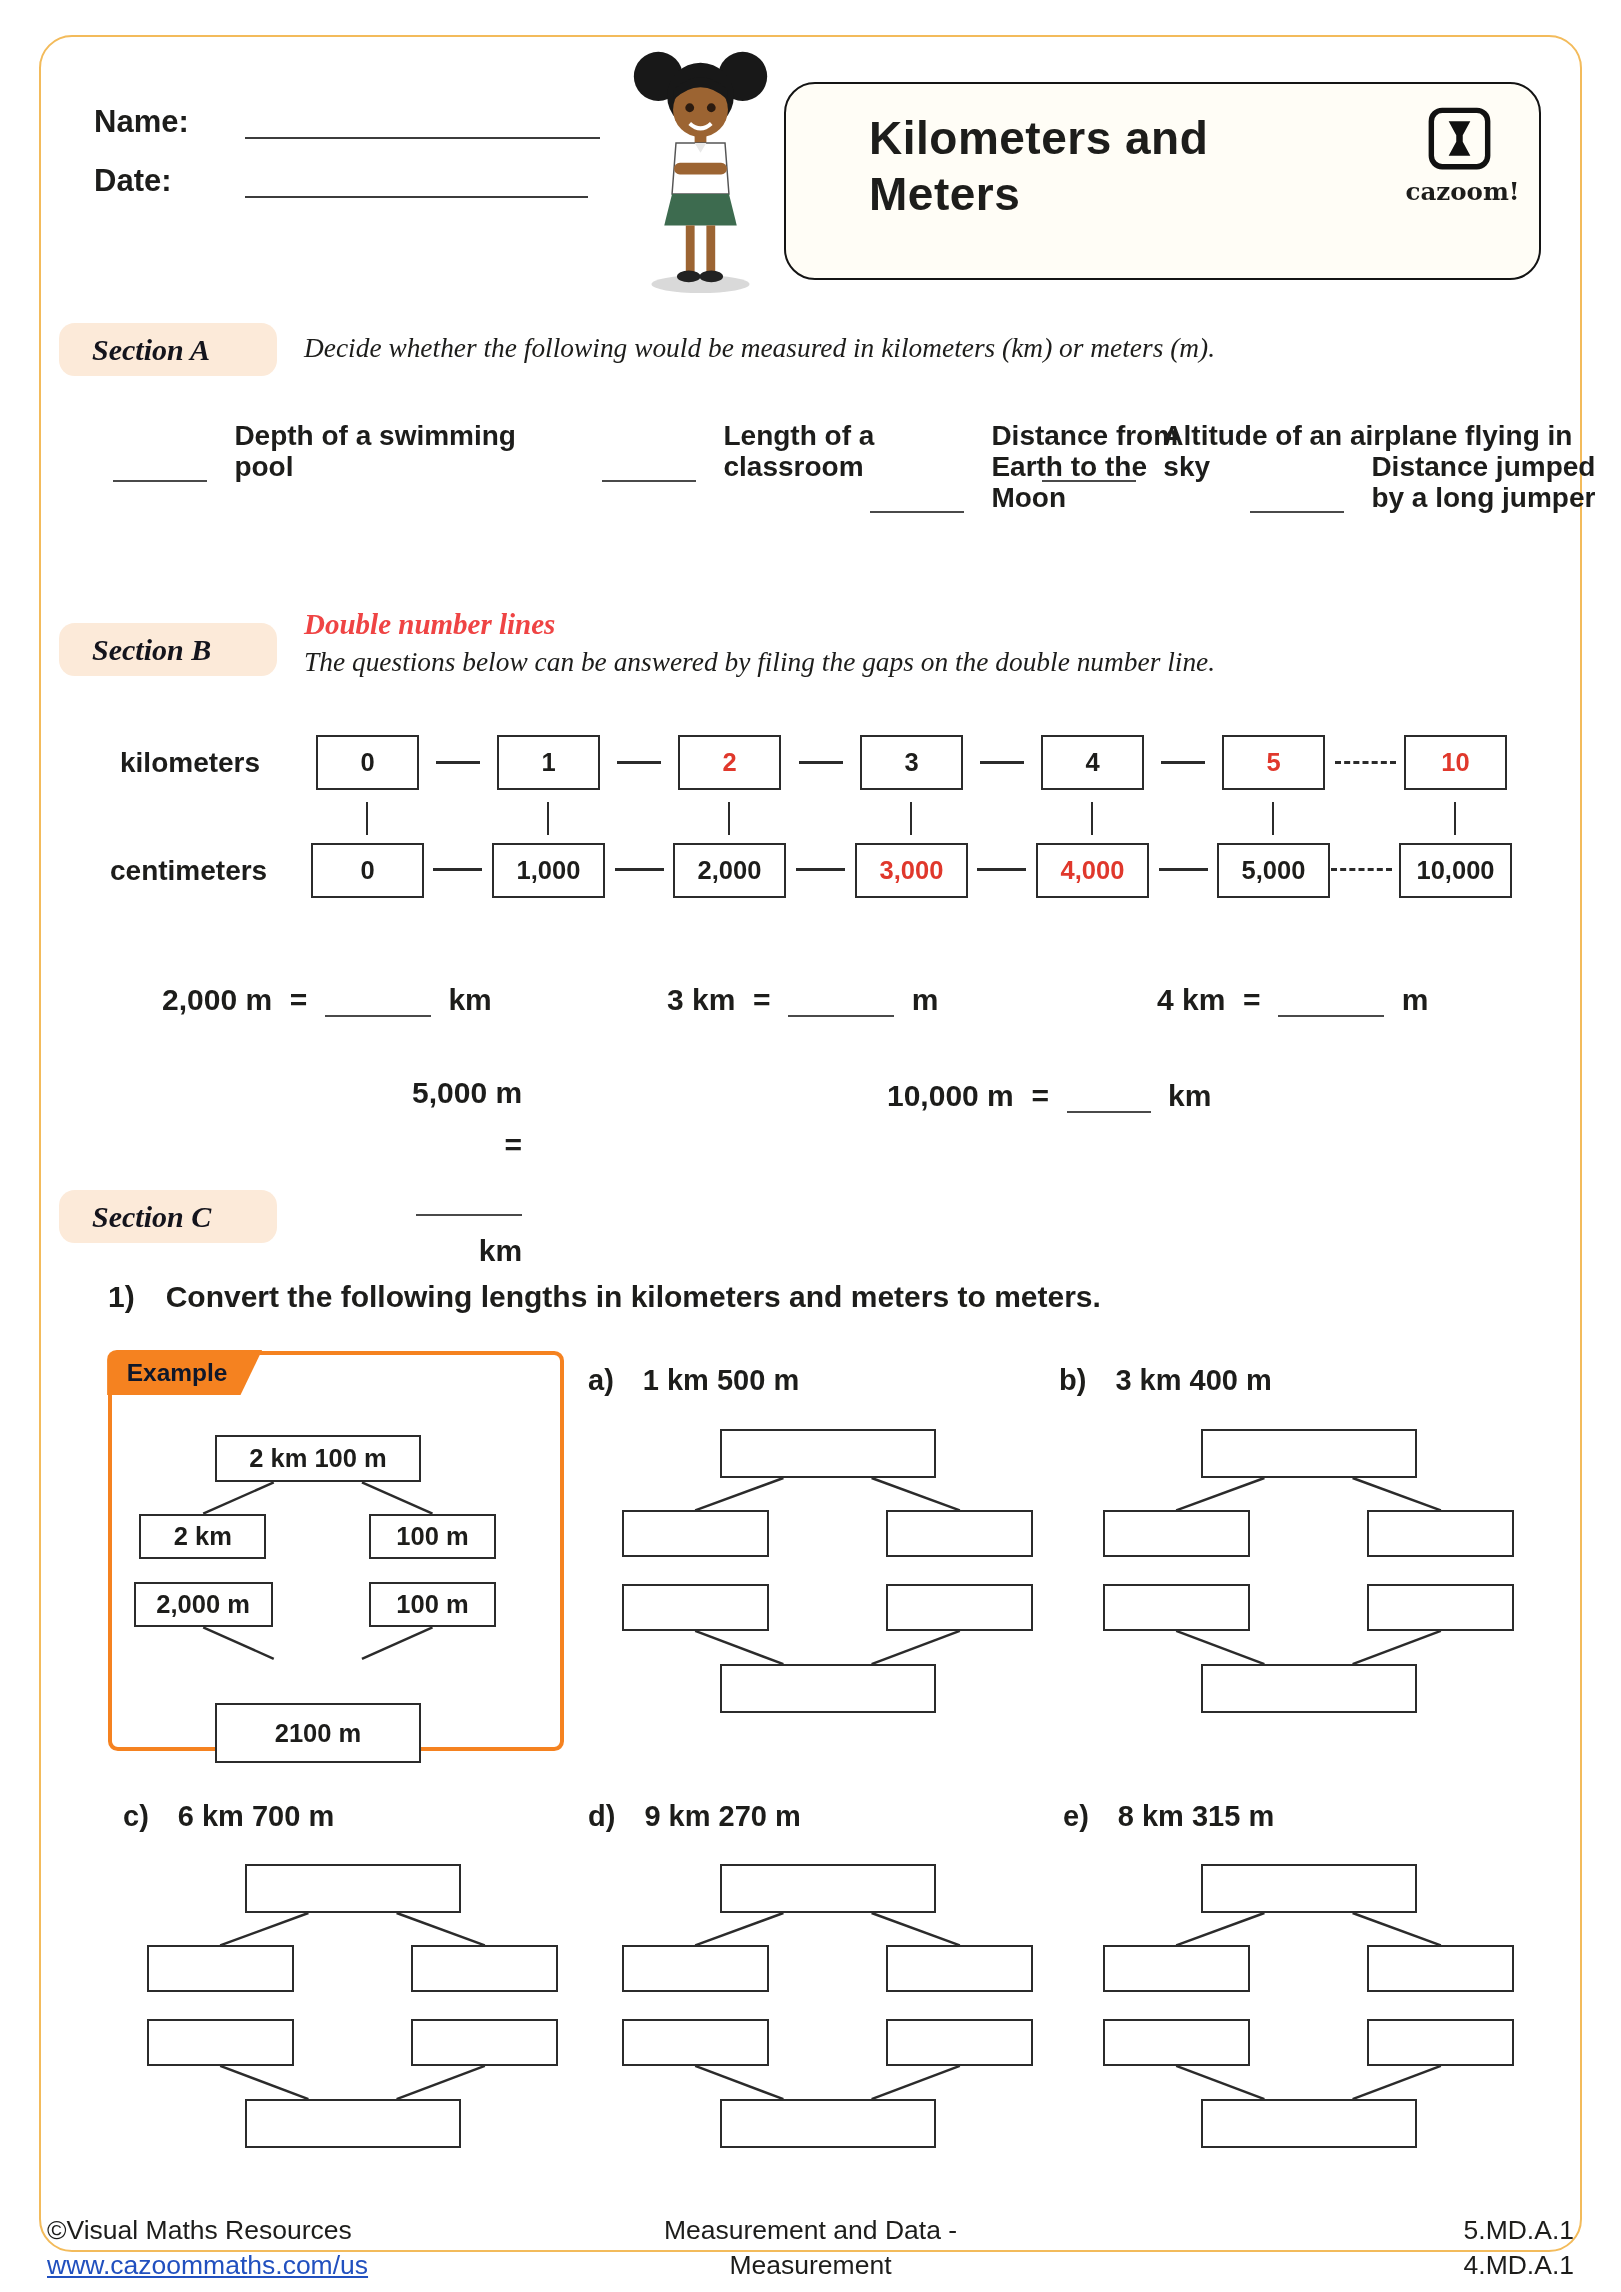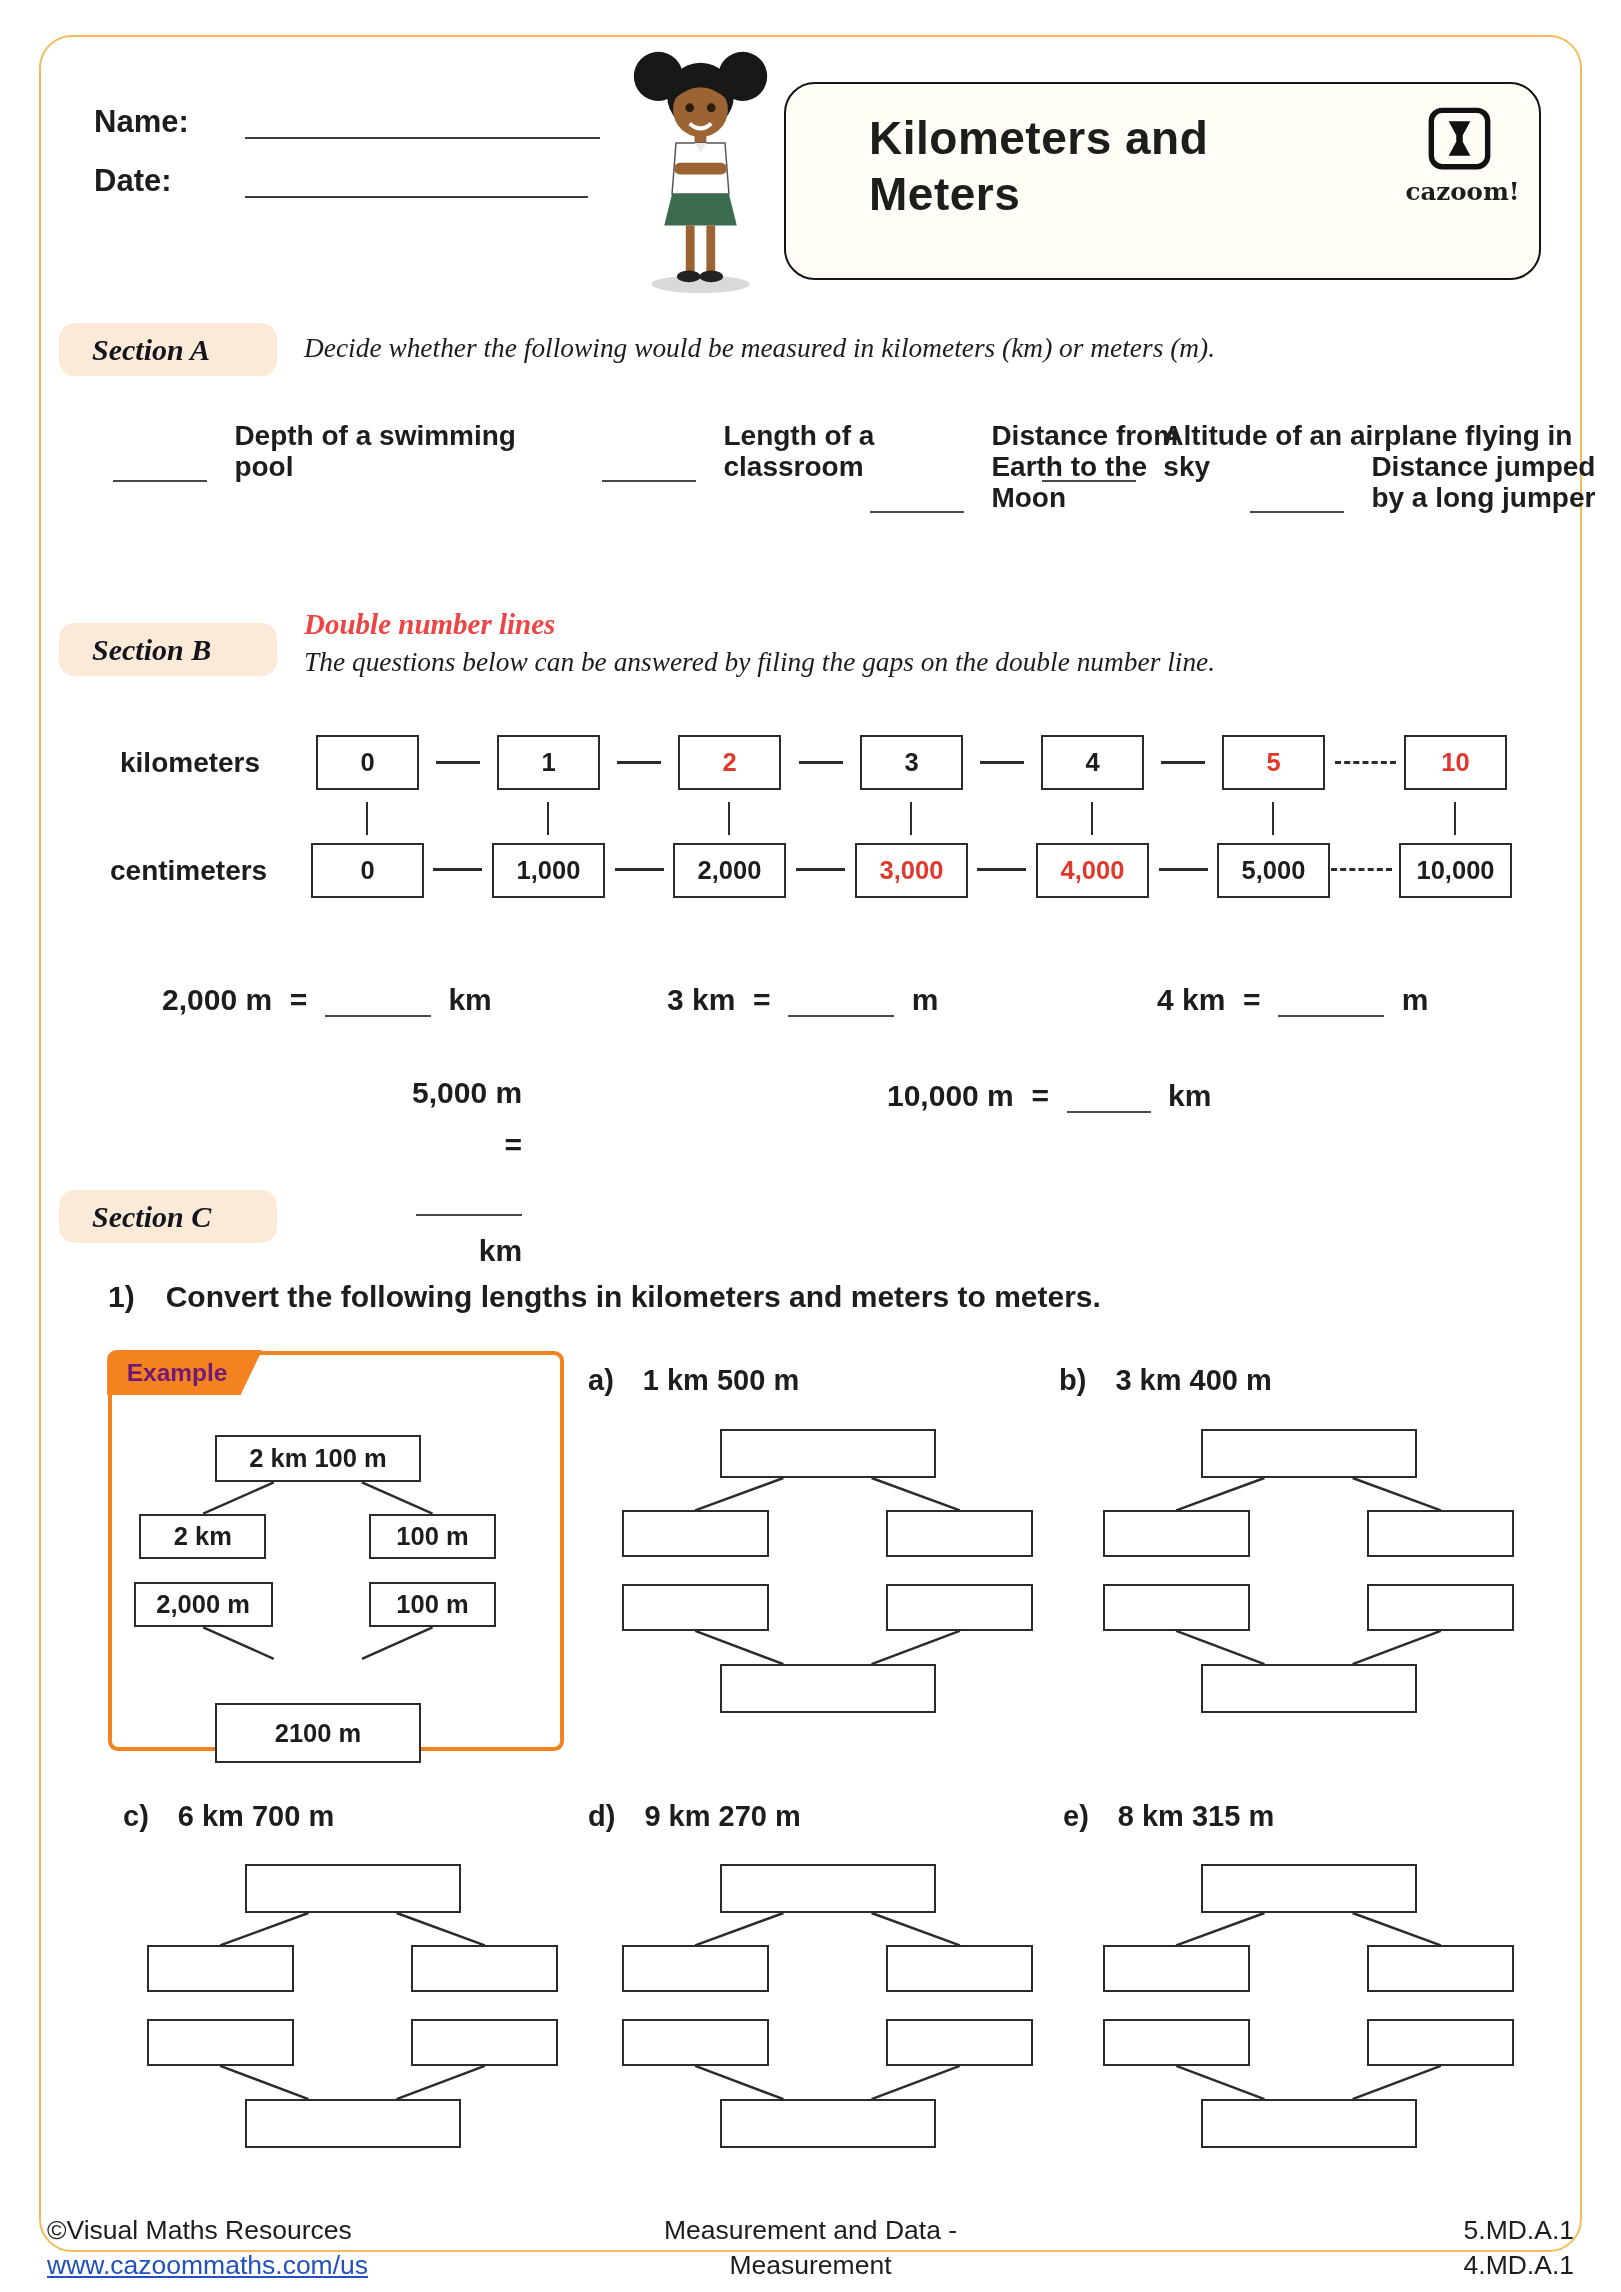--- a/index.html
+++ b/index.html
@@ -66,21 +66,21 @@
   
   .q1{position:absolute;left:108px;top:1280px;display:flex;gap:31px;font-weight:bold;font-size:30px;}
   .prob-label{position:absolute;display:flex;gap:29px;font-weight:bold;font-size:29px;}
 
   .example-frame{
     position:absolute;left:108px;top:1351px;width:456px;height:400px;
     border:4.9px solid #f58220;border-radius:9.8px;background:#fff;box-sizing:border-box;
   }
   .example-tab{
     position:absolute;left:-4.9px;top:-4.9px;width:155px;height:45px;background:#f58220;
-    color:#701a75;font-weight:bold;font-size:24.5px;display:flex;align-items:center;padding-left:19.6px;
+    color:#0f172a;font-weight:bold;font-size:24.5px;display:flex;align-items:center;padding-left:19.6px;
     box-sizing:border-box;border-top-left-radius:9.8px;
     clip-path:polygon(0 0,100% 0,calc(100% - 21.6px) 100%,0 100%);
   }
   .ex-box{
     position:absolute;background:#fff;border:2.5px solid #2b2b2b;box-sizing:border-box;
     display:flex;align-items:center;justify-content:center;font-weight:bold;font-size:25.5px;
   }
   .diag-lines{position:absolute;left:0;top:0;}
 
   .diagram{position:absolute;width:451px;height:294px;}

